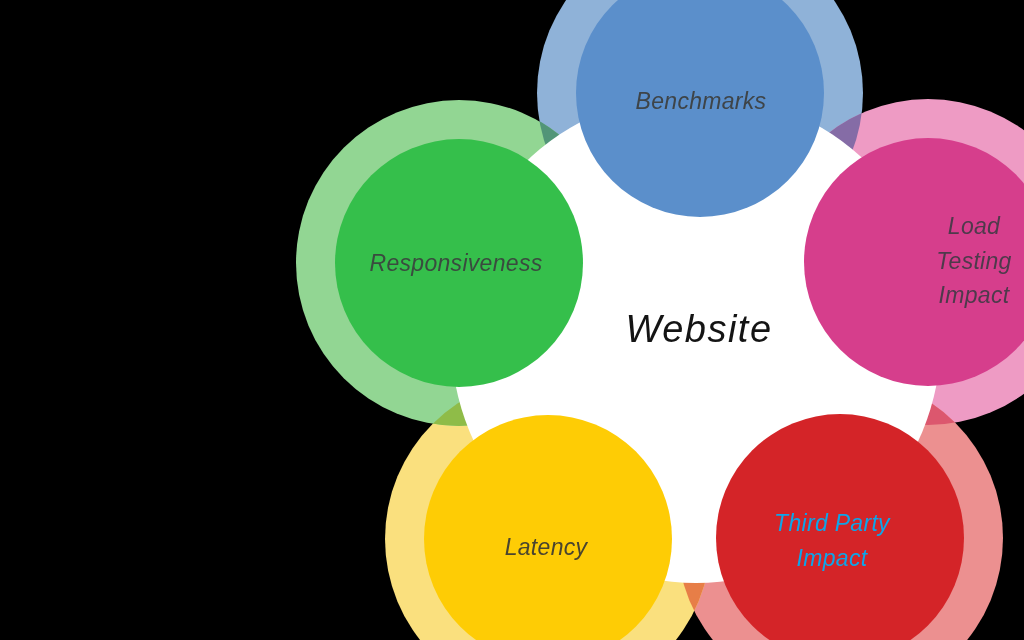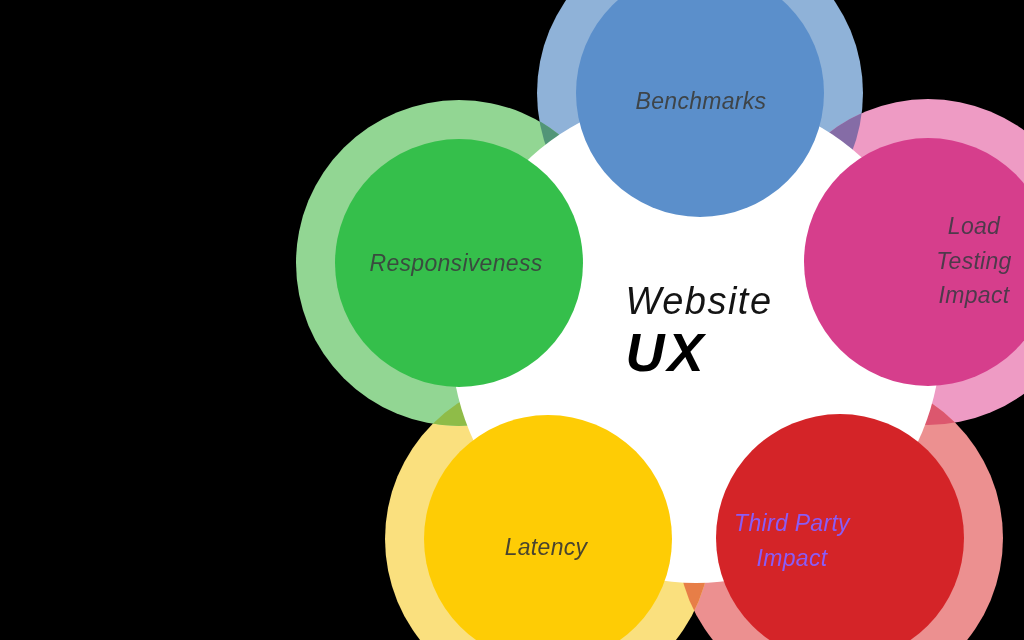--- a/index.html
+++ b/index.html
@@ -98,25 +98,24 @@
     <circle cx="840" cy="538" r="124" fill="#D42428"></circle>
     <circle cx="548" cy="539" r="124" fill="#FECC05"></circle>
     <circle cx="459" cy="263" r="124" fill="#35BF4B"></circle>
   </svg>
 
   <div class="node-label" style="left: 701px; top: 101px; color: rgb(62, 68, 72);">Benchmarks</div>
 
   <div class="node-label" style="left: 974px; top: 261px; color: rgb(78, 58, 75);">Load Testing
 Impact</div>
 
-  <div class="node-label" style="left: 792px; top: 540px; color: #8b5cf6;">Third Party
+  <div class="node-label" style="left: 832px; top: 540px; color: #0ea5e9;">Third Party
 Impact</div>
 
   <div class="node-label" style="left: 456px; top: 263px; color: rgb(58, 75, 63);">Responsiveness</div>
 
   <div class="node-label" style="left: 546px; top: 547px; color: rgb(74, 68, 47);">Latency</div>
 
   <div class="center-title">
     <div class="line1">Website</div>
-    <div class="line2">UX</div>
   </div>
 
 </div>
 
 </body></html>

